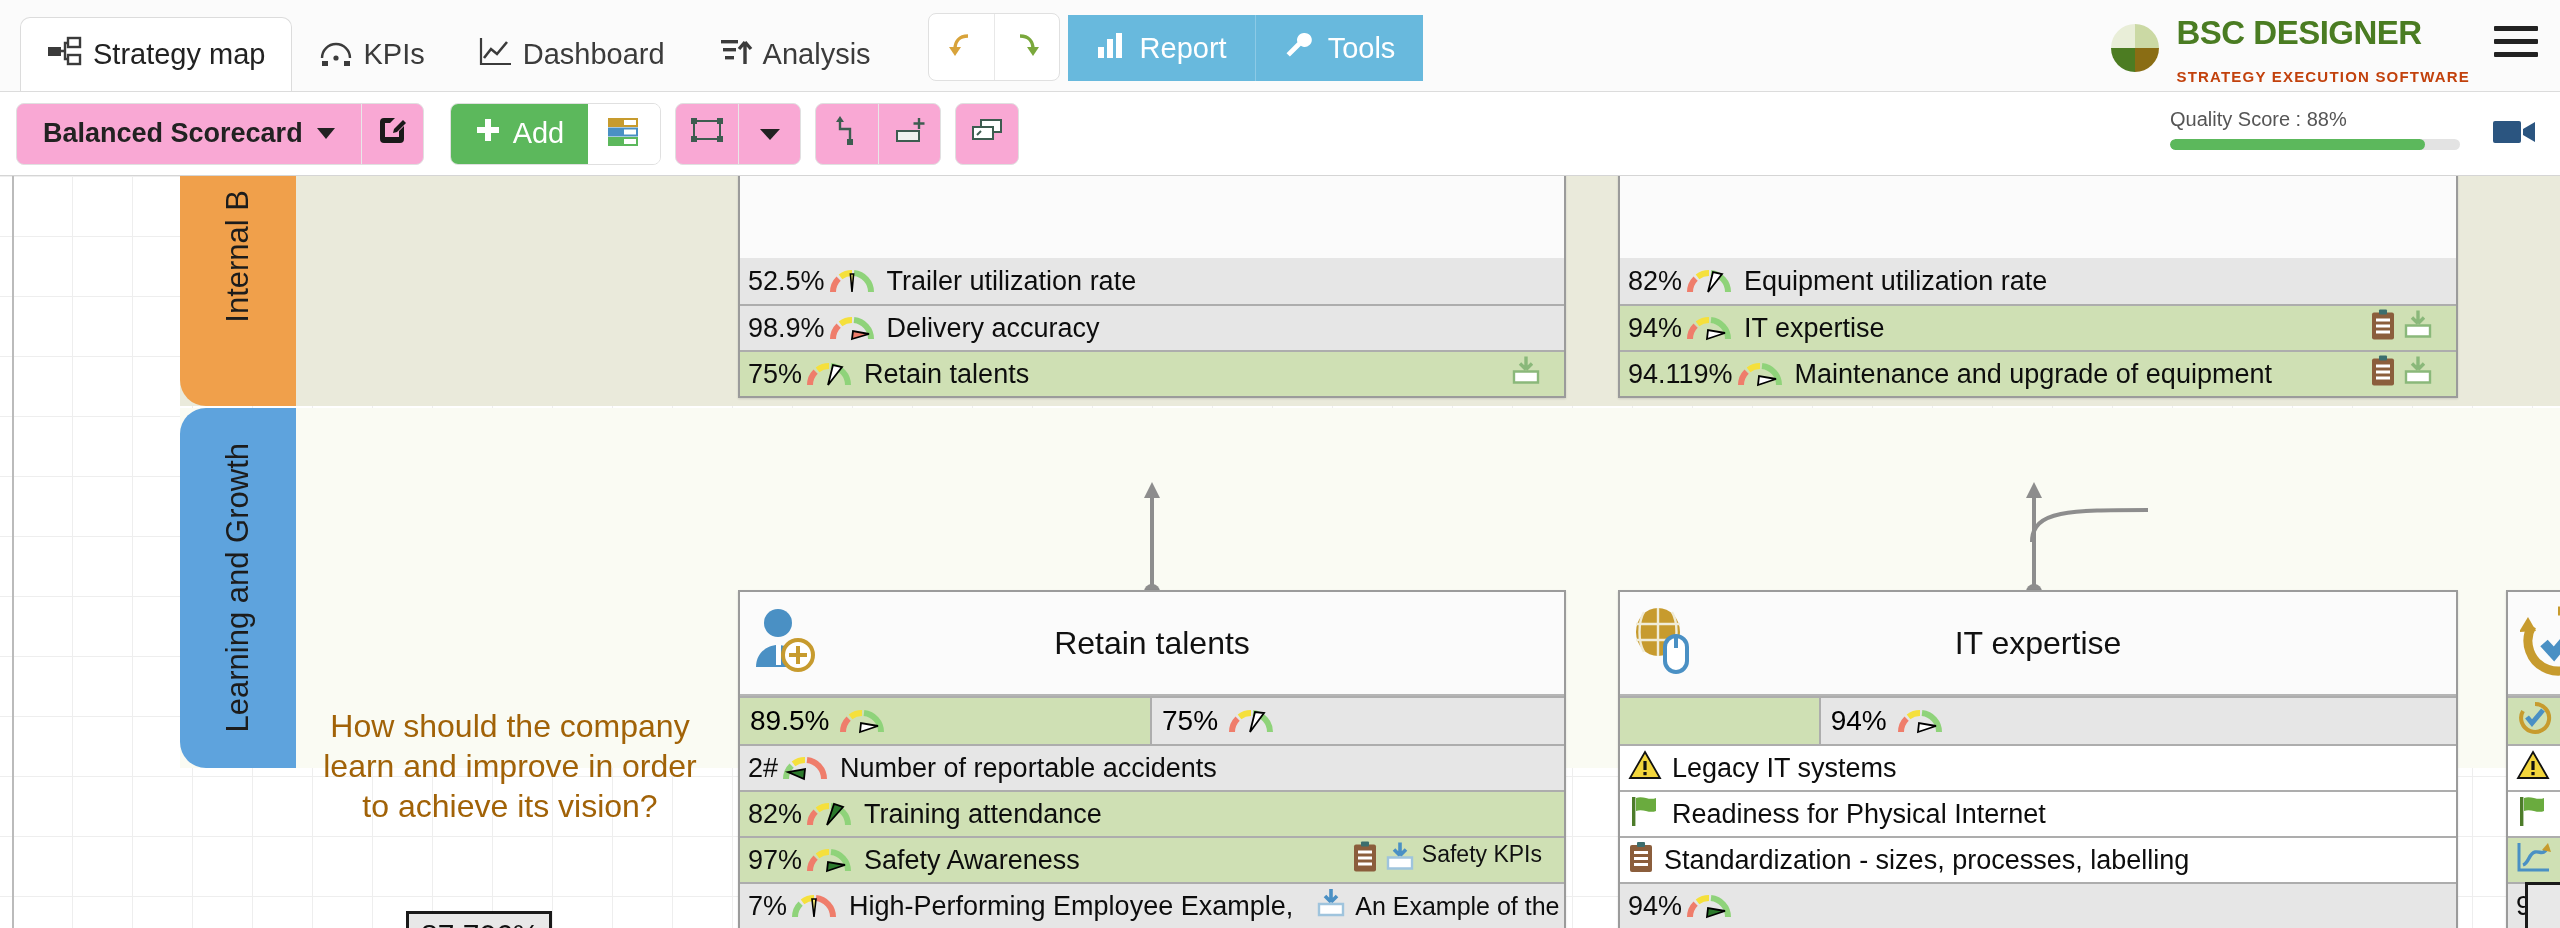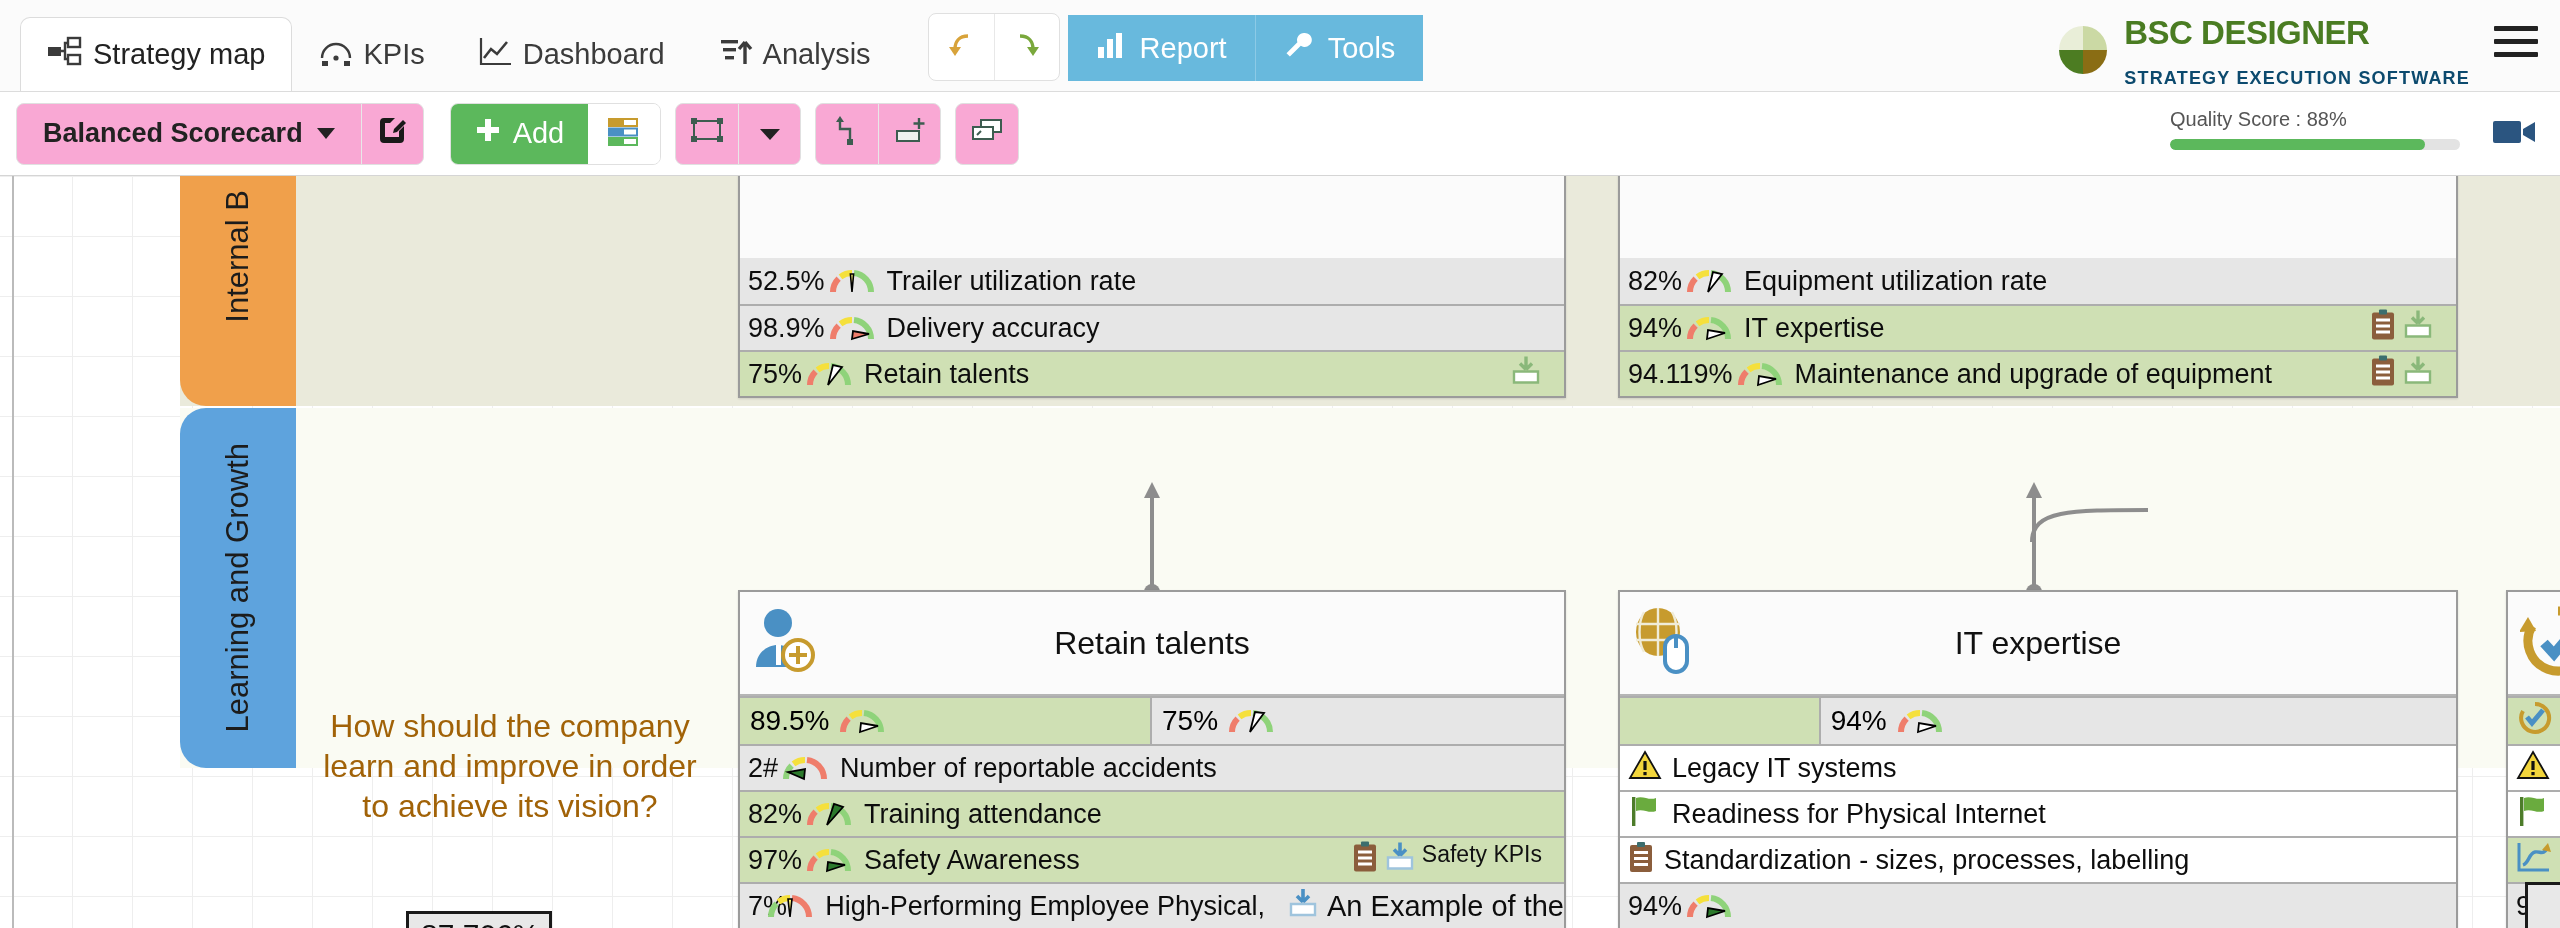--- a/index.html
+++ b/index.html
@@ -49,21 +49,21 @@
   .bluebtn {
     display: flex; align-items: center; gap: 14px;
     height: 66px; padding: 0 28px;
     color: #fff; font-size: 29px; cursor: pointer;
   }
   .bluebtn + .bluebtn { border-left: 1px solid #8ccae6; }
 
   .brand { position: absolute; right: 90px; top: 16px; display: flex; align-items: center; gap: 14px; }
   .brandtext { line-height: 1; }
   .brandtext .b1 { font-size: 33px; font-weight: bold; color: #4a7c22; letter-spacing: -0.5px; }
-  .brandtext .b2 { font-size: 18px; font-weight: bold; color: #0c4a6e; letter-spacing: 1.2px; margin-top: 20px; }
+  .brandtext .b2 { font-size: 15px; font-weight: bold; color: #c2410c; letter-spacing: 1.2px; margin-top: 20px; }
   .hamburger { position: absolute; right: 22px; top: 26px; width: 44px; cursor: pointer; }
   .hamburger span { display: block; height: 5px; background: #222; margin-bottom: 8px; border-radius: 1px; }
 
   
   #toolbar {
     position: relative;
     height: 84px;
     background: #ffffff;
     border-bottom: 1px solid #d5d5d5;
     display: flex; align-items: center; padding-left: 16px; gap: 14px;
@@ -657,29 +657,29 @@
     <div class="row lag">
       <span class="val">7%</span>
       <span>
         <svg width="50" height="34" viewBox="0 0 50 34">
             <path d="M6 31a19 19 0 0 1 5.6-13.4" stroke="#8fd37a" stroke-width="6" fill="none"></path>
             <path d="M13.5 15.8A19 19 0 0 1 25 12" stroke="#f5e03c" stroke-width="6" fill="none"></path>
             <path d="M27 12.1A19 19 0 0 1 44 31" stroke="#ef7d6b" stroke-width="6" fill="none"></path>
             <path d="M25 31l2-18-4 0z" fill="#fbf07a" stroke="#000" stroke-width="1.6"></path>
           </svg>
       </span>
-      <span class="lbl">High-Performing Employee Physical,</span>
+      <span class="lbl">High-Performing Employee Example,</span>
       <span style="margin-left:22px; display:flex; align-items:center; gap:8px;">
         <span>
           <svg width="32" height="32" viewBox="0 0 32 32">
               <path d="M16 2v13m0 0l-6-6m6 6l6-6" stroke="#4a90c4" stroke-width="3.6" fill="none"></path>
               <path d="M4 17h24v11H4z" fill="#fff" stroke="#9fc4dd" stroke-width="2.4"></path>
             </svg>
         </span>
-        <span class="txt" style="font-size:29px;">An Example of the</span>
+        <span class="txt" style="font-size:25px;">An Example of the</span>
       </span>
     </div>
   </div>
 
   <div class="card" style="left:1618px; top:414px; width:840px;">
     <div class="card-head">
       <span class="ic">
         <svg width="70" height="70" viewBox="0 0 70 70">
           <ellipse cx="26" cy="26" rx="22" ry="24" fill="#c79b2e"></ellipse>
           <path d="M4 18h44M4 34h44M26 2v48M12 6c-6 10-6 30 0 40M40 6c6 10 6 30 0 40" stroke="#f0ecd8" stroke-width="2.4" fill="none"></path>

